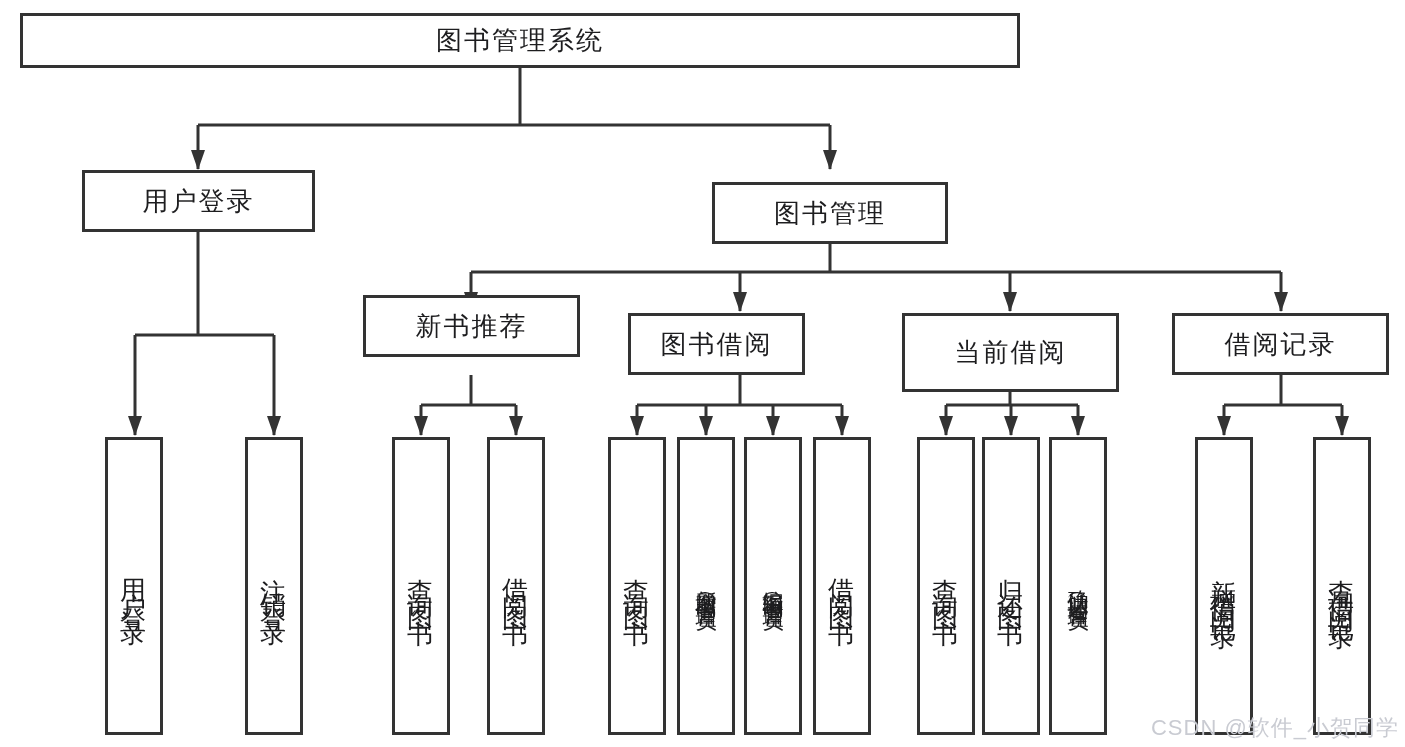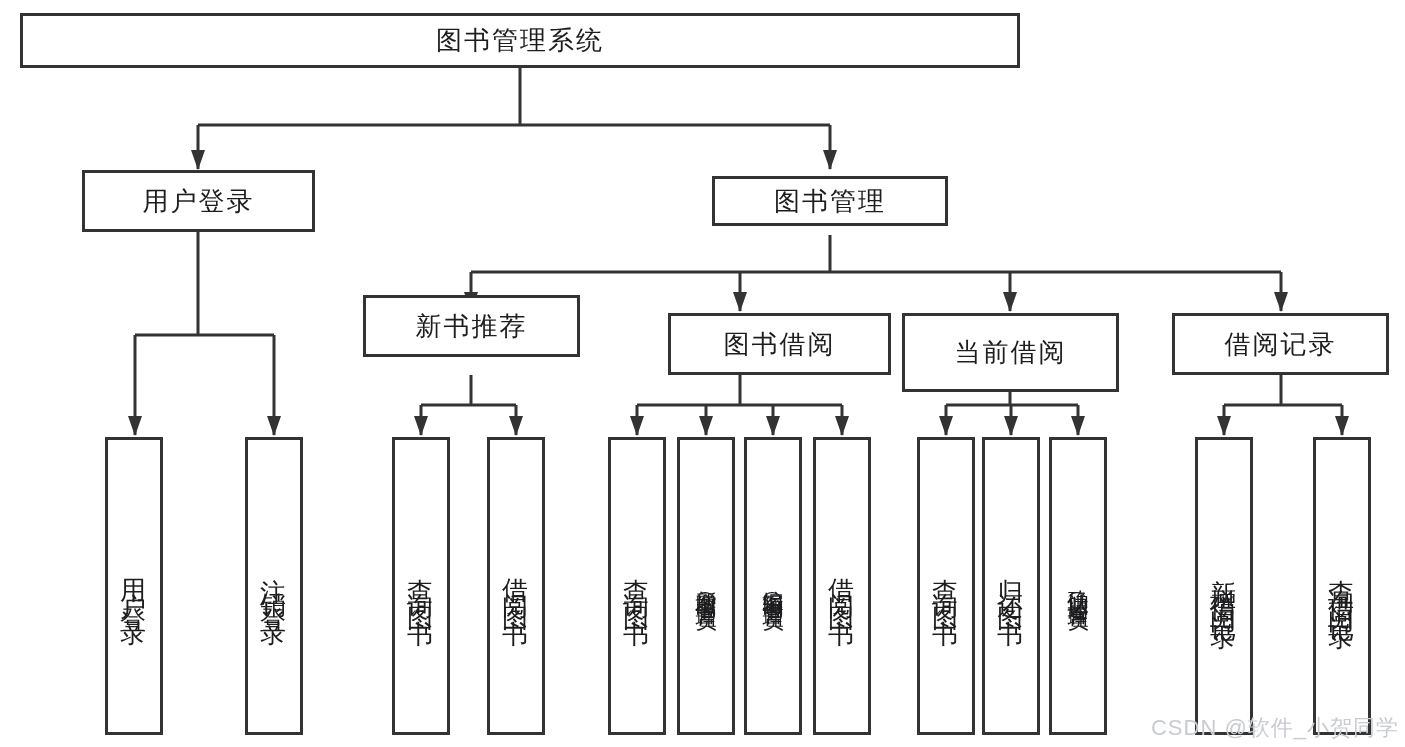--- a/index.html
+++ b/index.html
@@ -84,24 +84,24 @@
       <line x1="1011" y1="405" x2="1011" y2="435" marker-end="url(#arrow)"></line>
       <line x1="1078" y1="405" x2="1078" y2="435" marker-end="url(#arrow)"></line>
       <line x1="1224" y1="405" x2="1224" y2="435" marker-end="url(#arrow)"></line>
       <line x1="1342" y1="405" x2="1342" y2="435" marker-end="url(#arrow)"></line>
     </g>
   </svg>
 
   <div class="node" style="left:20px;top:13px;width:1000px;height:55px">图书管理系统</div>
 
   <div class="node" style="left:82px;top:170px;width:233px;height:62px">用户登录</div>
-  <div class="node" style="left:712px;top:176px;width:236px;height:50px">图书管理</div>
+  <div class="node" style="left:712px;top:182px;width:236px;height:62px">图书管理</div>
 
   <div class="node" style="left:363px;top:295px;width:217px;height:62px">新书推荐</div>
-  <div class="node" style="left:668px;top:313px;width:223px;height:62px">图书借阅</div>
+  <div class="node" style="left:628px;top:313px;width:177px;height:62px">图书借阅</div>
   <div class="node" style="left:902px;top:313px;width:217px;height:79px">当前借阅</div>
   <div class="node" style="left:1172px;top:313px;width:217px;height:62px">借阅记录</div>
 
   <div class="node leaf" style="left:105px;top:437px;width:58px;height:298px">用户登录</div>
   <div class="node leaf" style="left:245px;top:437px;width:58px;height:298px">注销登录</div>
 
   <div class="node leaf" style="left:392px;top:437px;width:58px;height:298px">查询图书</div>
   <div class="node leaf" style="left:487px;top:437px;width:58px;height:298px">借阅图书</div>
 
   <div class="node leaf" style="left:608px;top:437px;width:58px;height:298px">查询图书</div>

